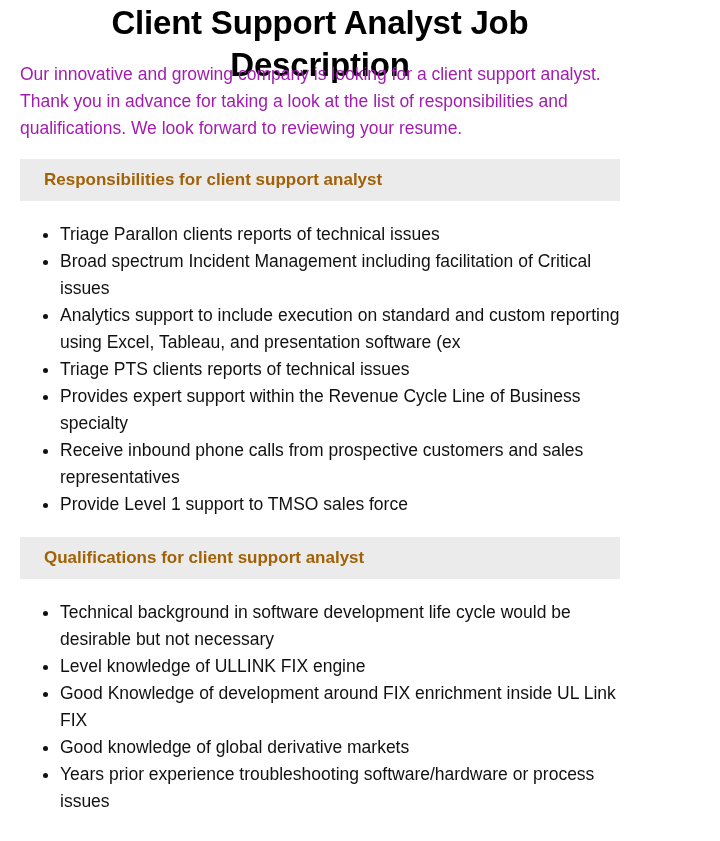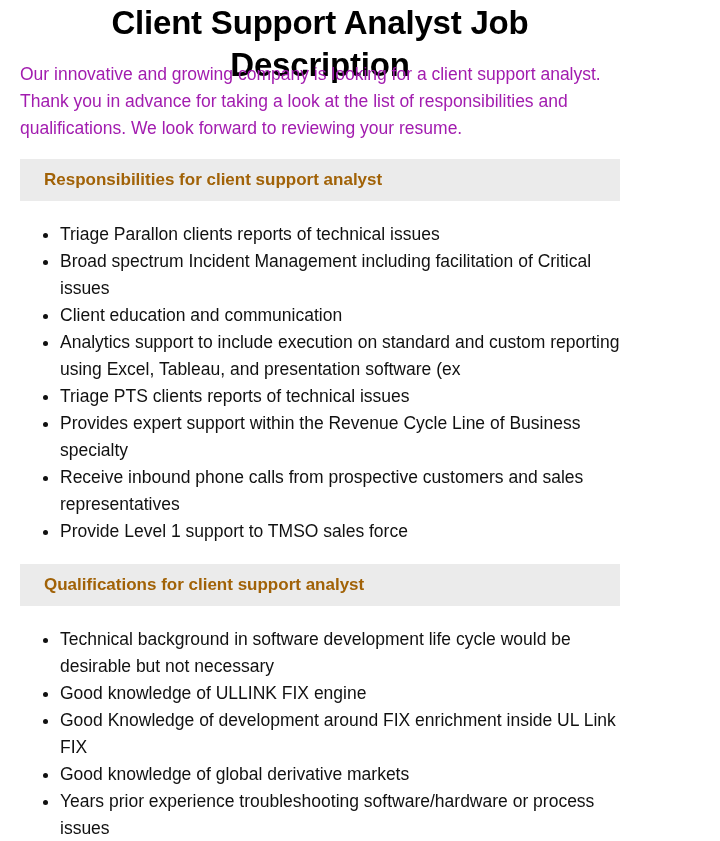--- a/index.html
+++ b/index.html
@@ -76,29 +76,28 @@
 
 <div class="page">
   <h1>Client Support Analyst Job Description</h1>
 
   <p class="intro">Our innovative and growing company is looking for a client support analyst. Thank you in advance for taking a look at the list of responsibilities and qualifications. We look forward to reviewing your resume.</p>
 
   <div class="section-header resp">Responsibilities for client support analyst</div>
   <ul class="resp-list">
     <li>Triage Parallon clients reports of technical issues</li>
     <li>Broad spectrum Incident Management including facilitation of Critical issues</li>
-    <li>Client education and communication</li>
     <li>Analytics support to include execution on standard and custom reporting using Excel, Tableau, and presentation software (ex</li>
     <li>Triage PTS clients reports of technical issues</li>
     <li>Provides expert support within the Revenue Cycle Line of Business specialty</li>
     <li>Receive inbound phone calls from prospective customers and sales representatives</li>
     <li>Provide Level 1 support to TMSO sales force</li>
   </ul>
 
   <div class="section-header qual">Qualifications for client support analyst</div>
   <ul class="qual-list">
     <li>Technical background in software development life cycle would be desirable but not necessary</li>
-    <li>Good knowledge of ULLINK FIX engine</li>
+    <li>Level knowledge of ULLINK FIX engine</li>
     <li>Good Knowledge of development around FIX enrichment inside UL Link FIX</li>
     <li>Good knowledge of global derivative markets</li>
     <li>Years prior experience troubleshooting software/hardware or process issues</li>
   </ul>
 </div>
 
 </body></html>

